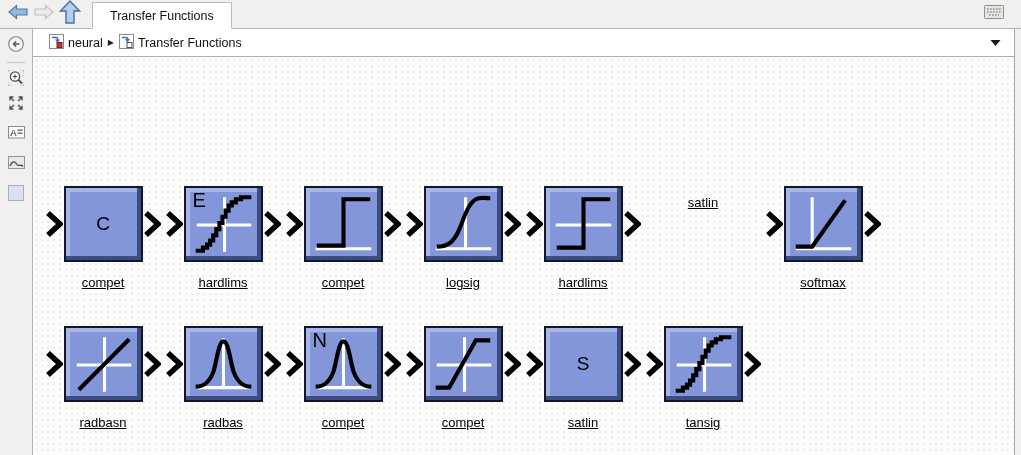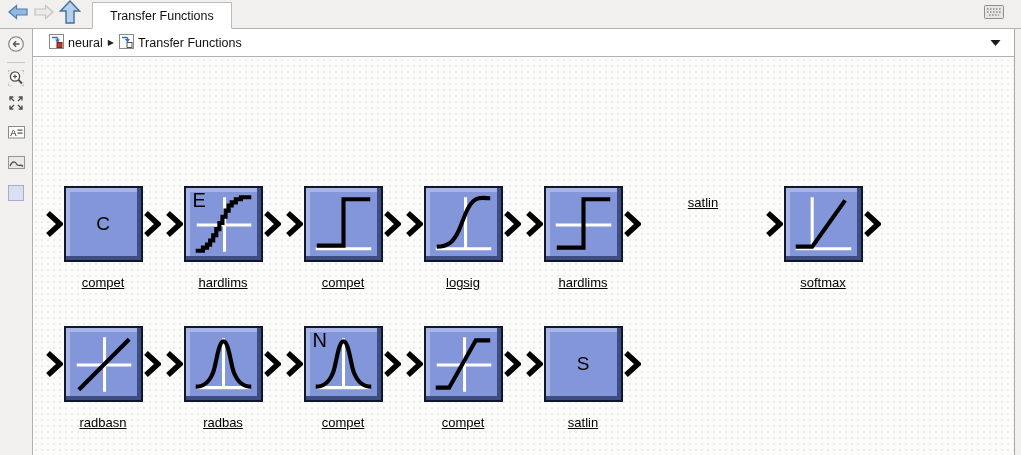--- a/index.html
+++ b/index.html
@@ -383,17 +383,35 @@
                 <div class="block">
                   <svg viewBox="0 0 70 70" class="glyph"></svg>
                   <div class="block-letter center">S</div>
                 </div>
                 <svg width="17" height="28" viewBox="0 0 17 28" class="port">
                   <path d="M2,3 L14,14 L2,25" stroke="#000" stroke-width="5.5" fill="none"></path>
                 </svg>
               </div>
               <div class="block-label">satlin</div>
             </div>
+            <div class="block-cell">
+              <div class="block-line">
+                <svg width="17" height="28" viewBox="0 0 17 28" class="port">
+                  <path d="M2,3 L14,14 L2,25" stroke="#000" stroke-width="5.5" fill="none"></path>
+                </svg>
+                <div class="block">
+                  <svg viewBox="0 0 70 70" class="glyph">
+                    <path d="M36,9 V62" stroke="#ffffff" stroke-width="3" fill="none"></path>
+                    <path d="M9,36 H62" stroke="#ffffff" stroke-width="3" fill="none"></path>
+                    <path d="M8,61 H15 V58 H19 V55 H22 V51 H25 V46 H28 V40 H31 V34 H34 V28 H37 V22 H40 V17 H43 V14 H47 V11 H52 V9 H62" stroke="#000000" stroke-width="4" fill="none"></path>
+                  </svg>
+                </div>
+                <svg width="17" height="28" viewBox="0 0 17 28" class="port">
+                  <path d="M2,3 L14,14 L2,25" stroke="#000" stroke-width="5.5" fill="none"></path>
+                </svg>
+              </div>
+              <div class="block-label">tansig</div>
+            </div>
           </div>
       </div>
     </div>
   </div>
 </div>
 
 </body></html>

